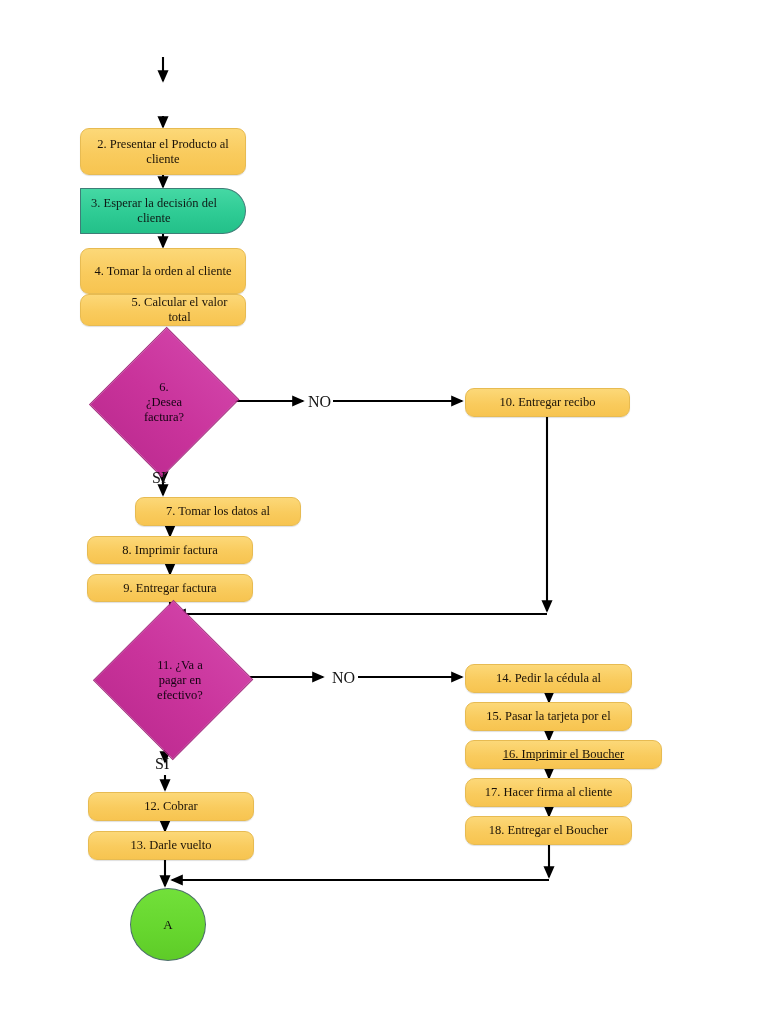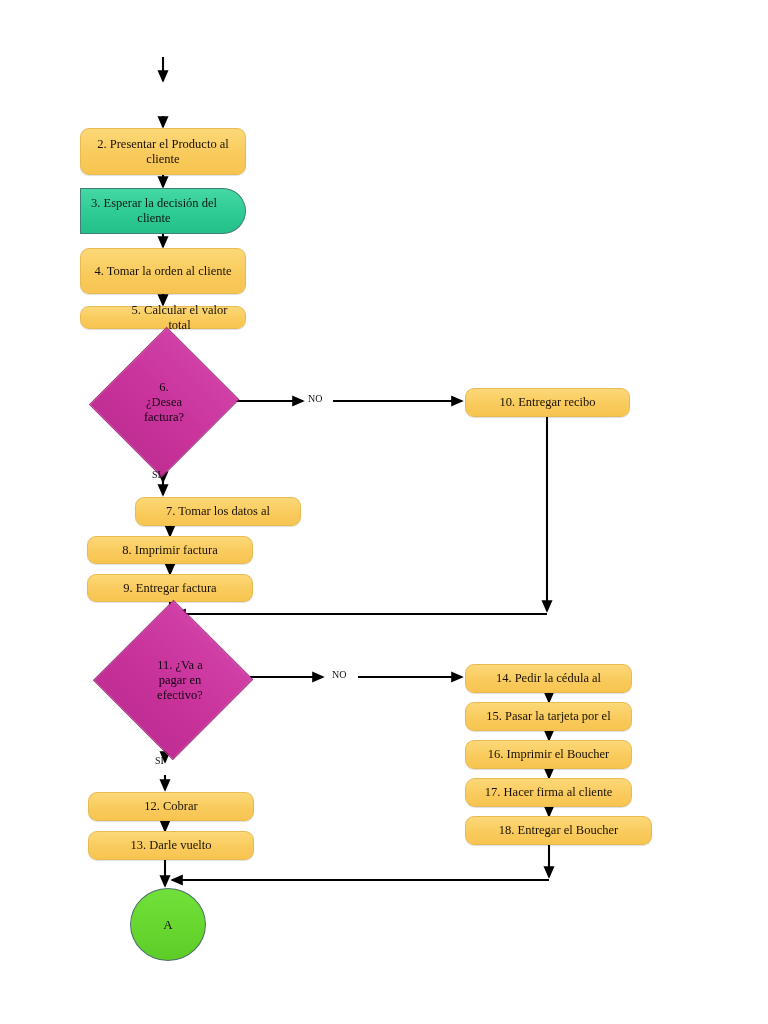--- a/index.html
+++ b/index.html
@@ -98,21 +98,21 @@
   .decision .dtext {
     position: relative;
     z-index: 2;
     font-size: 12.5px;
     color: #140312;
     line-height: 1.2;
   }
 
   .edge-label {
     position: absolute;
-    font-size: 10px;
+    font-size: 16px;
     color: #141414;
     white-space: nowrap;
   }
 </style>
 </head>
 <body>
 
 <div id="canvas">
 
   <svg id="edges" viewBox="0 0 768 1024" width="768" height="1024" xmlns="http://www.w3.org/2000/svg">
@@ -168,21 +168,21 @@
   </div>
 
   <div class="node delay" style="left:80px; top:188px; width:166px; height:46px;">
     <span>3. Esperar la decisión del cliente</span>
   </div>
 
   <div class="node proc" style="left:80px; top:248px; width:166px; height:46px;">
     <span>4. Tomar la orden al cliente</span>
   </div>
 
-  <div class="node proc" style="left:80px; top:306px; width:166px; height:23px;padding-left:40px;">
+  <div class="node proc" style="left:80px; top:294px; width:166px; height:32px;padding-left:40px;">
     <span>5. Calcular el valor total</span>
   </div>
 
   <div class="node decision" style="left:96px; top:350px; width:136px; height:104px;">
     <div class="dia"></div>
     <div class="dtext">
       <div>6.</div>
       <div>¿Desea</div>
       <div>factura?</div>
     </div>
@@ -220,29 +220,29 @@
   <div class="edge-label" style="left:155px; top:755px;">SI</div>
 
   <div class="node proc" style="left:465px; top:664px; width:167px; height:29px;text-align:center;">
     <span>14. Pedir la cédula al</span>
   </div>
 
   <div class="node proc" style="left:465px; top:702px; width:167px; height:29px;">
     <span>15. Pasar la tarjeta por el</span>
   </div>
 
-  <div class="node proc" style="left:465px; top:740px; width:167px; height:29px;">
+  <div class="node proc" style="left:465px; top:740px; width:197px; height:29px;text-decoration:underline;">
     <span>16. Imprimir el Boucher</span>
   </div>
 
   <div class="node proc" style="left:465px; top:778px; width:167px; height:29px;border-radius:10px;">
     <span>17. Hacer firma al cliente</span>
   </div>
 
-  <div class="node proc" style="left:465px; top:816px; width:187px; height:29px;">
+  <div class="node proc" style="left:465px; top:816px; width:167px; height:29px;">
     <span>18. Entregar el Boucher</span>
   </div>
 
   <div class="node proc" style="left:88px; top:792px; width:166px; height:29px;">
     <span>12. Cobrar</span>
   </div>
 
   <div class="node proc" style="left:88px; top:831px; width:166px; height:29px;justify-content:center;">
     <span>13. Darle vuelto</span>
   </div>

